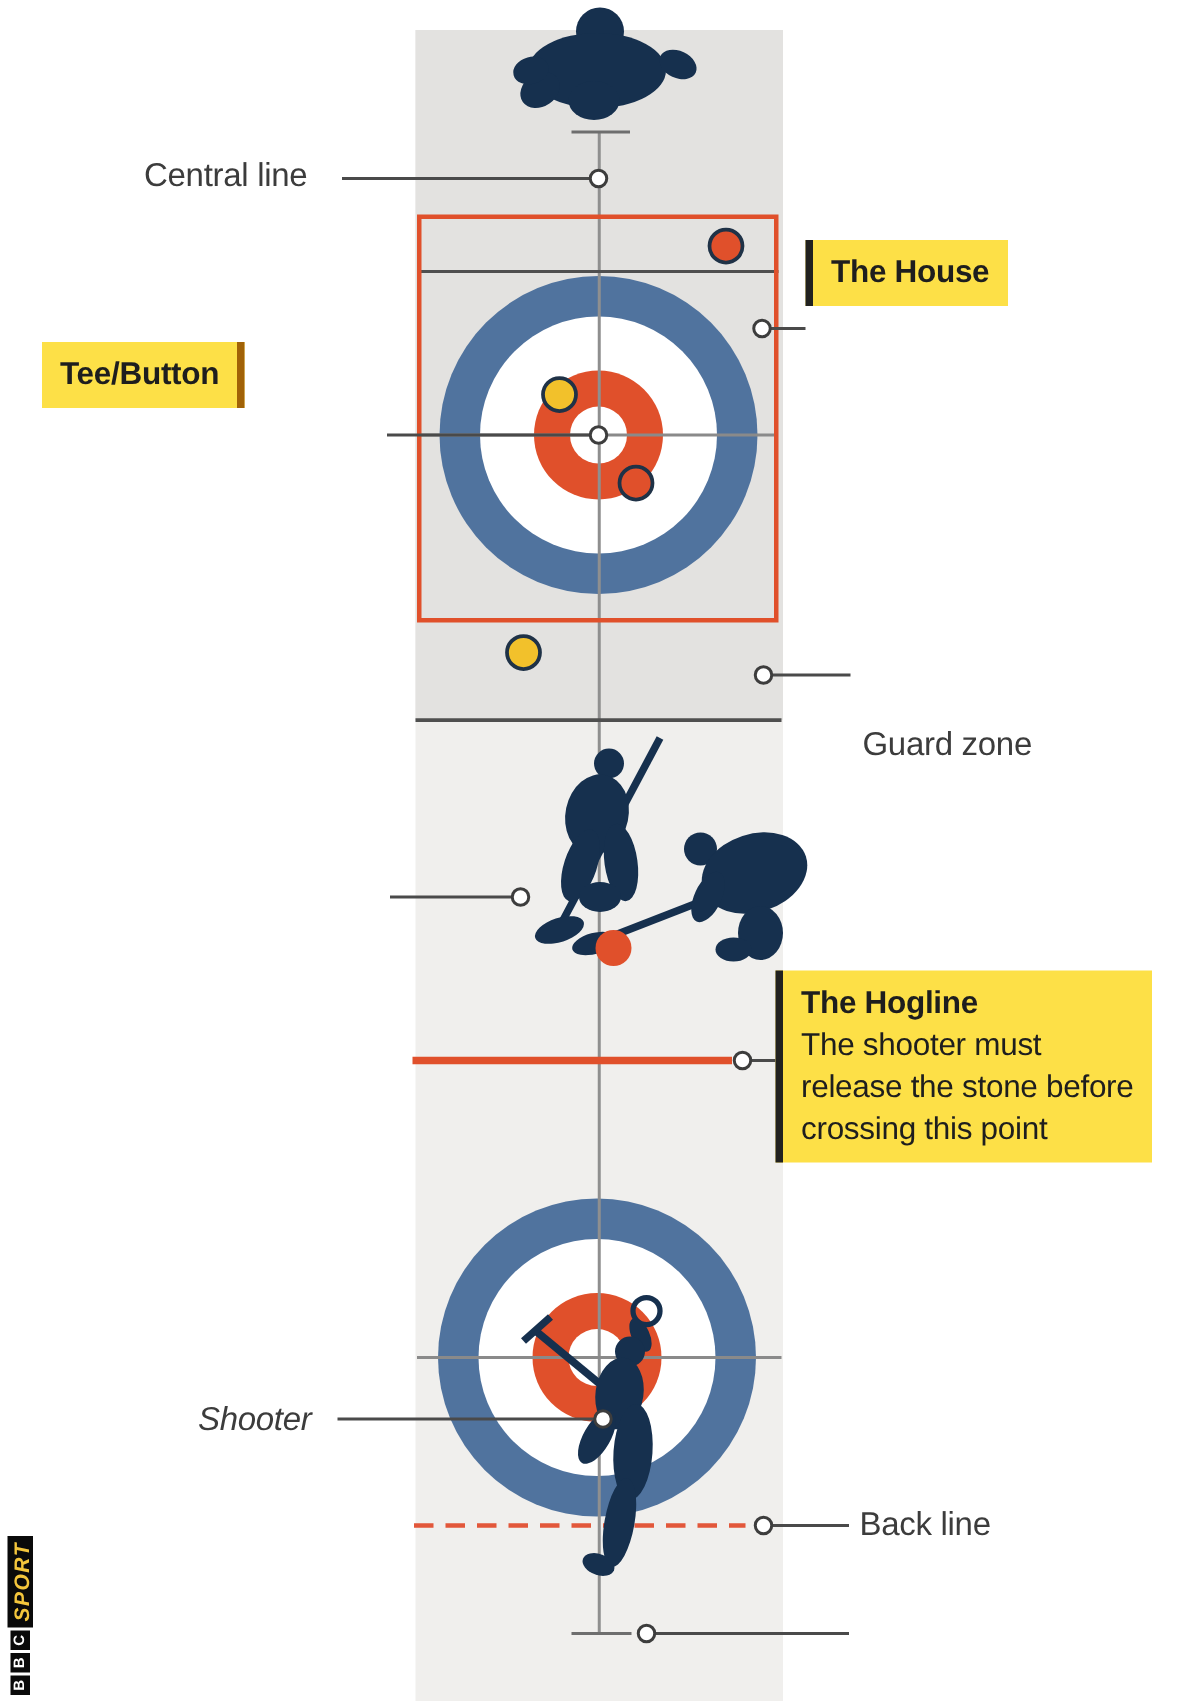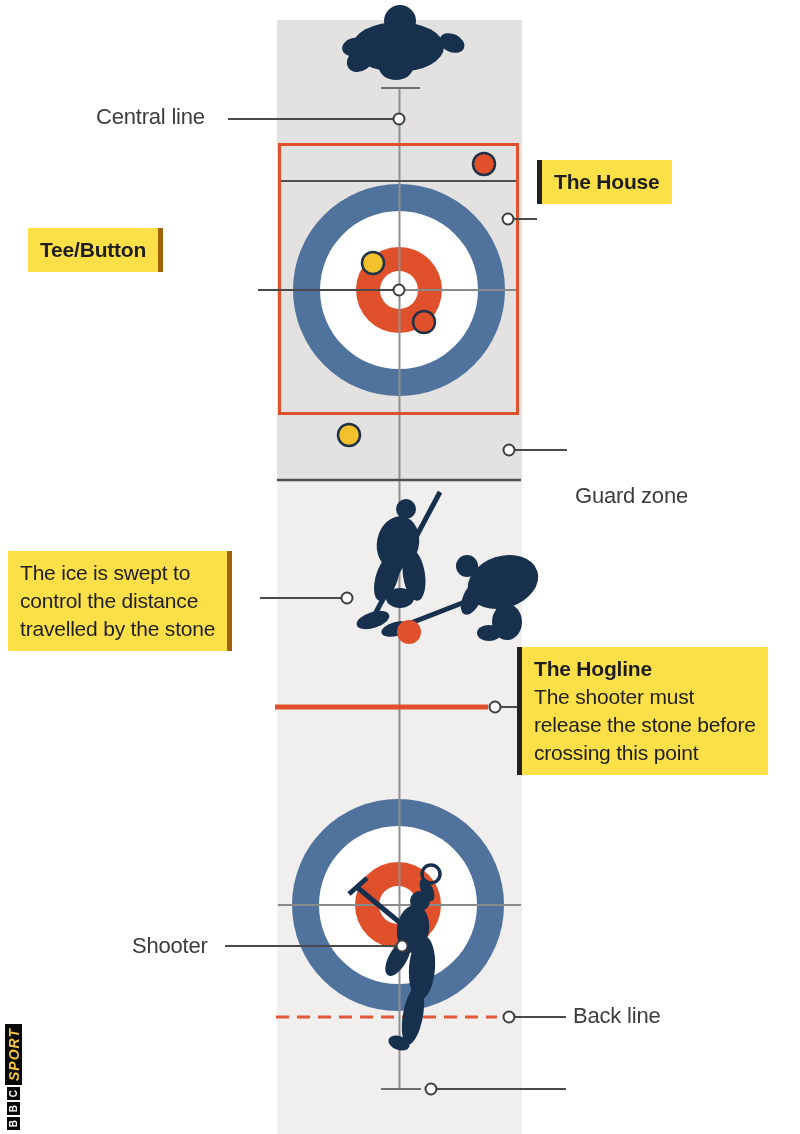--- a/index.html
+++ b/index.html
@@ -125,37 +125,32 @@
       <circle cx="347" cy="598" r="5.5"></circle>
       <circle cx="495" cy="707" r="5.5"></circle>
       <circle cx="402" cy="946" r="5.5"></circle>
       <circle cx="509" cy="1017" r="5.5"></circle>
       <circle cx="431" cy="1089" r="5.5"></circle>
     </g>
   </svg>
 
   <div class="label" style="left:96px;top:104px;">Central line</div>
   <div class="label" style="left:575px;top:436px;margin-top:47px;">Guard zone</div>
-  <div class="label" style="left:132px;top:933px;">Shooter</div>
+  <div class="label" style="left:132px;top:933px;font-style:italic;">Shooter</div>
   <div class="label" style="left:573px;top:1003px;text-align:center;">Back line</div>
   <div class="label" style="left:573px;top:1139px;">Hack</div>
 
   <div class="callout bar-right" style="left:28px;top:228px;">
     <p class="title">Tee/Button</p>
   </div>
 
   <div class="callout bar-left" style="left:537px;top:160px;">
     <p class="title">The House</p>
   </div>
 
-  <div class="callout bar-right" style="left:8px;top:551px;">
-    <p class="body">The ice is swept to
-control the distance
-travelled by the stone</p>
-  </div>
 
   <div class="callout bar-left" style="left:517px;top:647px;">
     <p class="title">The Hogline</p>
     <p class="body">The shooter must
 release the stone before
 crossing this point</p>
   </div>
 
   <div class="bbc-logo">
     <div class="bbc-block">B</div>

